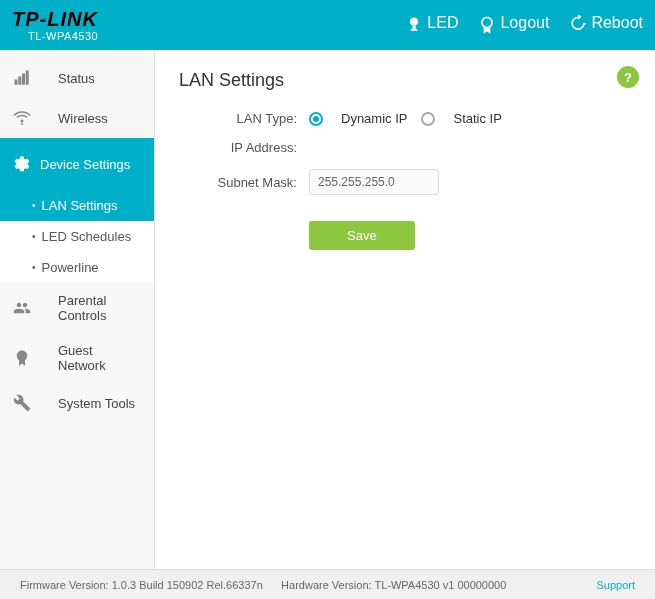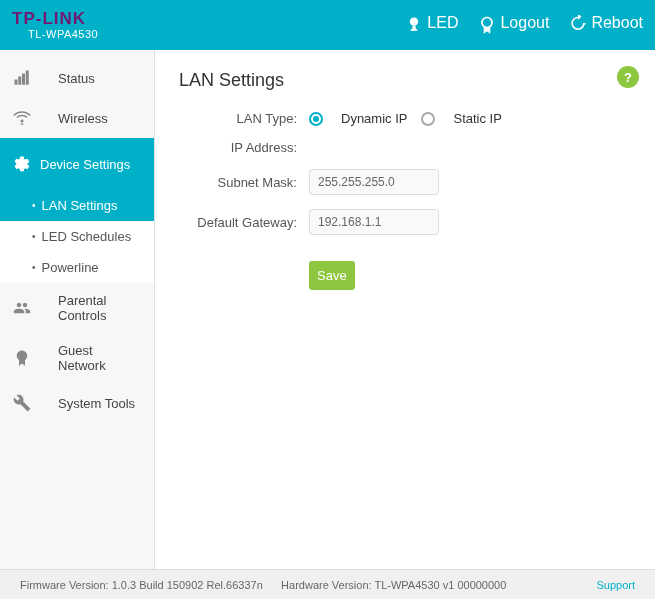--- a/index.html
+++ b/index.html
@@ -12,25 +12,26 @@
       display: flex;
       align-items: center;
       padding: 0 12px;
       justify-content: space-between;
     }
     .header-logo {
       display: flex;
       flex-direction: column;
     }
     .header-logo-brand {
-      color: #701a75;
-      font-size: 17px;
+      color: #000000;
+      font-size: 20px;
       font-weight: bold;
       letter-spacing: 1px;
       line-height: 1.1;
+      font-style: italic;
     }
     .header-logo-model {
       color: white;
       font-size: 11px;
       letter-spacing: 0.5px;
       margin-left: 16px;
     }
     .header-actions {
       display: flex;
       align-items: center;
@@ -199,21 +200,21 @@
       border-radius: 3px;
       padding: 0 8px;
       font-size: 12px;
       color: #666;
       background: #f9f9f9;
     }
     .save-btn {
       background: #8dc63f;
       color: white;
       border: none;
-      padding: 7px 8px;
+      padding: 7px 38px;
       border-radius: 3px;
       cursor: pointer;
       font-size: 13px;
       margin-top: 10px;
       margin-left: 130px;
     }
 
     
     .footer {
       height: 30px;
@@ -377,26 +378,20 @@
       <div class="form-label">IP Address:</div>
     </div>
 
     <div class="form-row">
       <div class="form-label">Subnet Mask:</div>
       <div class="form-value">
         <input class="text-input" type="text" readonly="" value="255.255.255.0" style="">
       </div>
     </div>
 
-    <div class="form-row">
-      <div class="form-label">Default Gateway:</div>
-      <div class="form-value">
-        <input class="text-input" type="text" readonly="" value="192.168.1.1" style="">
-      </div>
-    </div>
 
     <div style="margin-top: 16px;">
       <button class="save-btn">Save</button>
     </div>
 
   </div>
 </div>
 
 <div class="footer">
   <span>

